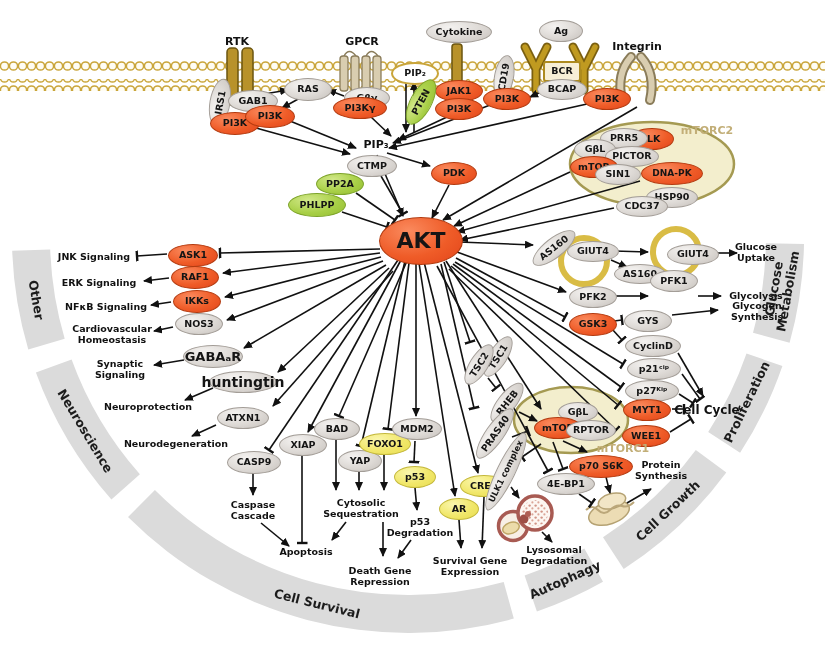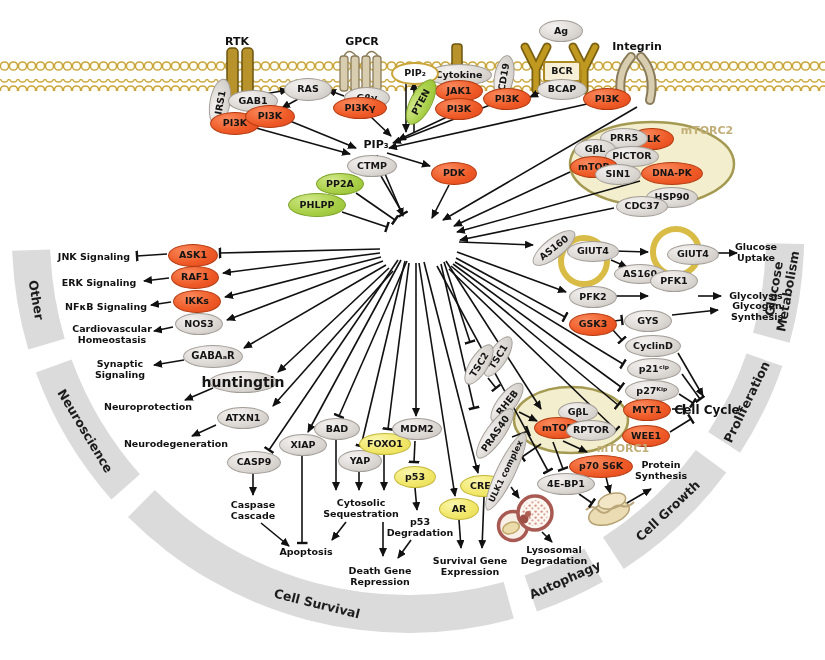--- a/index.html
+++ b/index.html
@@ -204,21 +204,21 @@
     <line x1="398" y1="260" x2="269" y2="450"></line>
     <line x1="302" y1="456" x2="302" y2="543"></line>
     <line x1="407" y1="261" x2="339" y2="416"></line>
     <line x1="405" y1="261" x2="361" y2="446"></line>
     <line x1="409" y1="263" x2="388" y2="429"></line>
     <line x1="415" y1="441" x2="414" y2="462"></line>
   </g>
 </svg>
 
 <div id="node-layer">
-      <div class="node gray" style="left: 426px; top: 21px; width: 64px; height: 20px; margin-top: 43px;">Cytokine</div>
+      <div class="node gray" style="left: 426px; top: 21px; width: 64px; height: 20px;">Cytokine</div>
       <div class="node gray" style="left: 539px; top: 20px; width: 42px; height: 20px;">Ag</div>
       <div class="node white" style="left: 391px; top: 61.5px; width: 44px; height: 19px;">PIP₂</div>
       <div class="node gray" style="left: 196px; top: 91.5px; width: 46px; height: 19px; transform: rotate(-80deg);">IRS1</div>
       <div class="node gray" style="left: 228px; top: 90px; width: 48px; height: 20px;">GAB1</div>
       <div class="node kinase" style="left: 210px; top: 111.5px; width: 48px; height: 21px;">PI3K</div>
       <div class="node kinase" style="left: 245px; top: 104.5px; width: 48px; height: 21px;">PI3K</div>
       <div class="node gray" style="left: 284px; top: 77.5px; width: 46px; height: 21px;">RAS</div>
       <div class="node gray" style="left: 344px; top: 87px; width: 44px; height: 20px;">Gβγ</div>
       <div class="node kinase" style="left: 333px; top: 97px; width: 52px; height: 20px;">PI3Kγ</div>
       <div class="node kinase" style="left: 435px; top: 80px; width: 46px; height: 20px;">JAK1</div>
@@ -227,33 +227,34 @@
       <div class="node kinase" style="left: 483px; top: 88px; width: 46px; height: 20px;">PI3K</div>
       <div class="node box" style="left: 543px; top: 60.5px; width: 34px; height: 17px;">BCR</div>
       <div class="node gray" style="left: 537px; top: 78.5px; width: 48px; height: 19px;">BCAP</div>
       <div class="node kinase" style="left: 583px; top: 88px; width: 46px; height: 20px;">PI3K</div>
       <div class="node kinase" style="left: 630px; top: 88px; width: 42px; height: 20px; margin-top: 40px;">ILK</div>
       <div class="node green" style="left: 396px; top: 91px; width: 48px; height: 20px; transform: rotate(-62deg);">PTEN</div>
       <div class="node kinase" style="left: 431px; top: 161.5px; width: 44px; height: 21px;">PDK</div>
       <div class="node gray" style="left: 347px; top: 155px; width: 48px; height: 20px;">CTMP</div>
       <div class="node green" style="left: 316px; top: 173px; width: 46px; height: 20px;">PP2A</div>
       <div class="node green" style="left: 288px; top: 193px; width: 56px; height: 22px;">PHLPP</div>
+      <div class="node kinase" style="left: 379px; top: 217px; width: 82px; height: 46px; font-size: 22px;">AKT</div>
       <div class="node gray" style="left: 600px; top: 127.5px; width: 46px; height: 19px;">PRR5</div>
       <div class="node gray" style="left: 574px; top: 138.5px; width: 40px; height: 19px;">GβL</div>
       <div class="node gray" style="left: 605px; top: 145.5px; width: 52px; height: 19px;">PICTOR</div>
       <div class="node kinase" style="left: 570px; top: 156px; width: 46px; height: 20px;">mTOR</div>
       <div class="node gray" style="left: 595px; top: 163.5px; width: 44px; height: 19px;">SIN1</div>
       <div class="node kinase" style="left: 641px; top: 161.5px; width: 60px; height: 21px; font-size: 9px;">DNA-PK</div>
       <div class="node gray" style="left: 646px; top: 186.5px; width: 50px; height: 19px;">HSP90</div>
       <div class="node gray" style="left: 616px; top: 195.5px; width: 50px; height: 19px;">CDC37</div>
       <div class="node kinase" style="left: 168px; top: 243.5px; width: 48px; height: 21px;">ASK1</div>
       <div class="node kinase" style="left: 171px; top: 265.5px; width: 46px; height: 21px;">RAF1</div>
       <div class="node kinase" style="left: 173px; top: 289.5px; width: 46px; height: 21px;">IKKs</div>
       <div class="node gray" style="left: 175px; top: 313px; width: 46px; height: 20px;">NOS3</div>
-      <div class="node gray" style="left: 183px; top: 344.5px; width: 58px; height: 21px; font-size: 10px;">GABAₐR</div>
+      <div class="node gray" style="left: 183px; top: 344.5px; width: 58px; height: 21px; font-size: 13px;">GABAₐR</div>
       <div class="node gray" style="left: 209px; top: 371px; width: 66px; height: 20px; font-size: 14px;">huntingtin</div>
       <div class="node gray" style="left: 217px; top: 407px; width: 50px; height: 20px;">ATXN1</div>
       <div class="node gray" style="left: 227px; top: 450.5px; width: 52px; height: 21px;">CASP9</div>
       <div class="node gray" style="left: 279px; top: 434px; width: 46px; height: 20px;">XIAP</div>
       <div class="node gray" style="left: 314px; top: 418px; width: 44px; height: 20px;">BAD</div>
       <div class="node gray" style="left: 338px; top: 450px; width: 42px; height: 20px; text-align: right;">YAP</div>
       <div class="node tf" style="left: 359px; top: 433px; width: 50px; height: 20px;">FOXO1</div>
       <div class="node gray" style="left: 392px; top: 418px; width: 48px; height: 20px;">MDM2</div>
       <div class="node tf" style="left: 394px; top: 466px; width: 40px; height: 20px;">p53</div>
       <div class="node tf" style="left: 439px; top: 498px; width: 38px; height: 20px;">AR</div>

